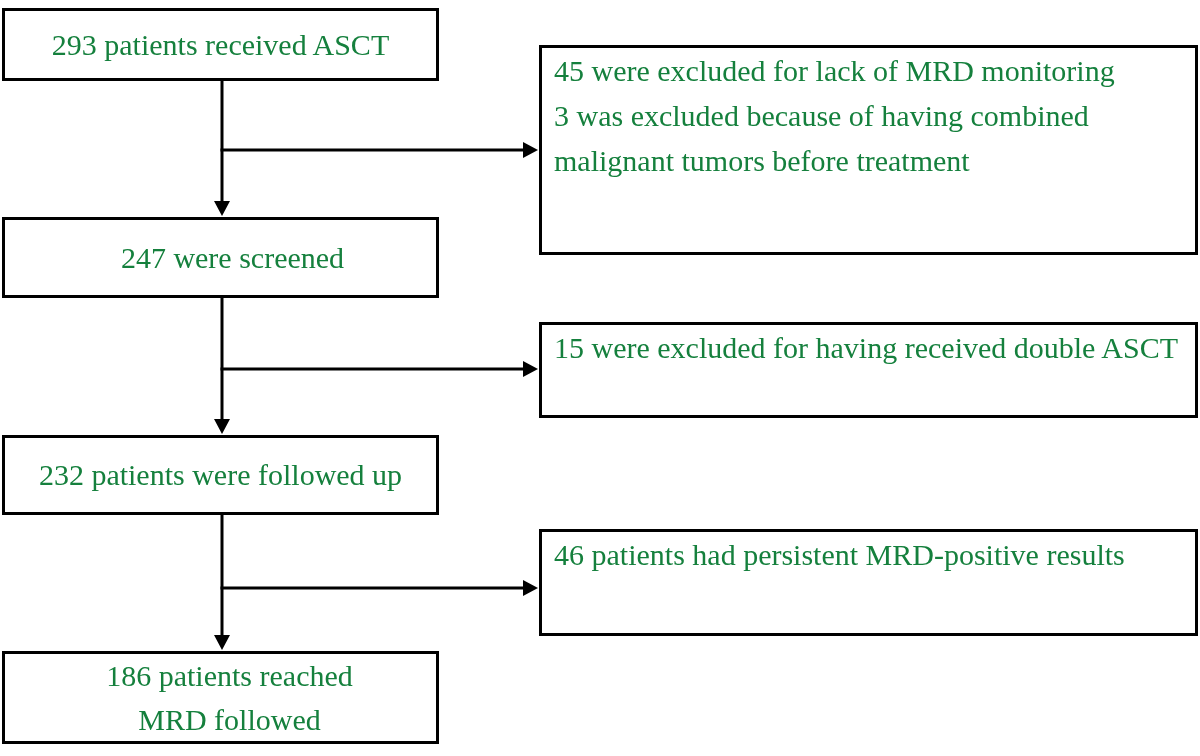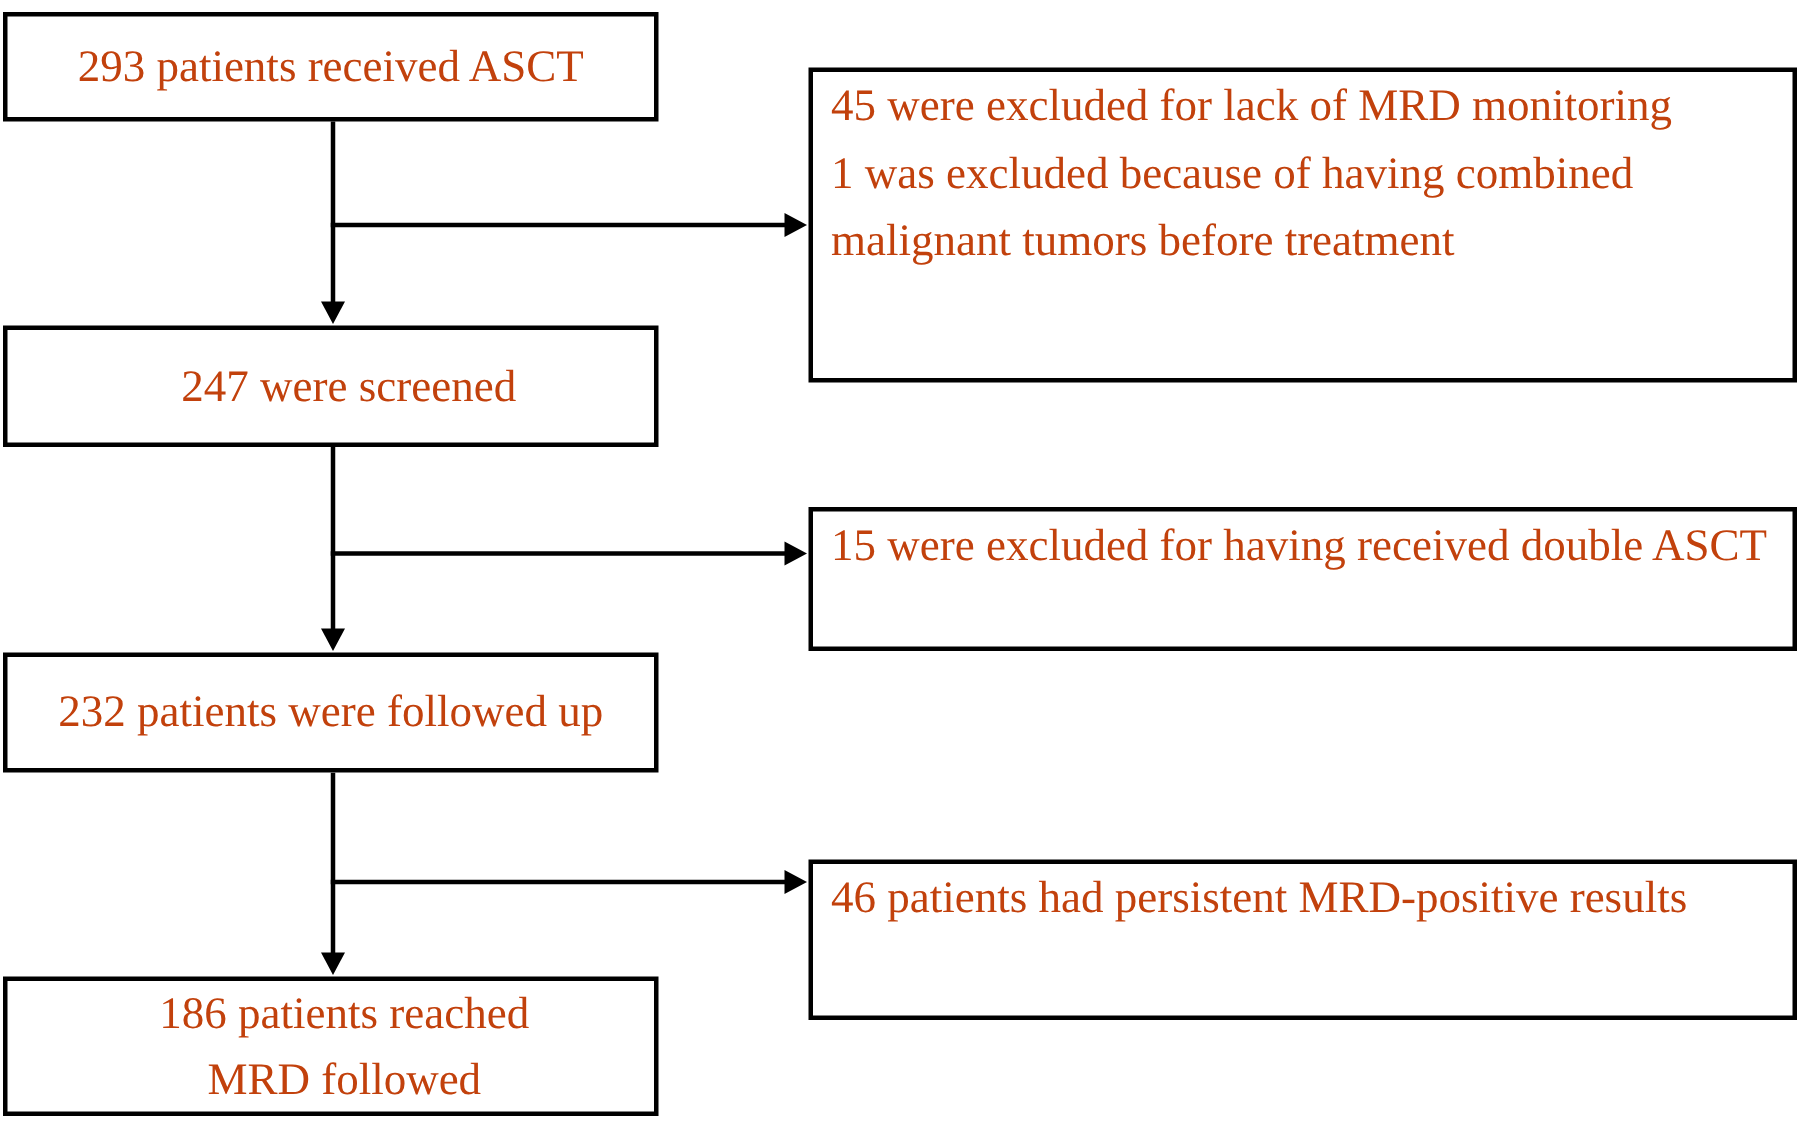--- a/index.html
+++ b/index.html
@@ -6,21 +6,21 @@
     margin: 0;
     padding: 0;
     background: #ffffff;
   }
   .figure {
     position: relative;
     width: 1200px;
     height: 756px;
     background: #ffffff;
     font-family: "Liberation Serif", "DejaVu Serif", serif;
-    color: #c2410c;
+    color: #15803d;
     overflow: hidden;
   }
   .node {
     position: absolute;
     border: 3px solid #000000;
     background: #ffffff;
     box-sizing: border-box;
     font-size: 30px;
     line-height: 45px;
   }
@@ -39,22 +39,22 @@
   }
   .node.leftalign p {
     margin: 0;
   }
   .box-received   { left: 2px;   top: 8px;   width: 437px; height: 73px;  }
   .box-screened   { left: 2px;   top: 217px; width: 437px; height: 81px; padding-left: 24px;  }
   .box-followed   { left: 2px;   top: 435px; width: 437px; height: 80px;  }
   .box-mrdneg     { left: 2px;   top: 651px; width: 437px; height: 93px; padding-left: 18px;  }
   .box-excl1      { left: 539px; top: 45px;  width: 659px; height: 210px; padding-top: 34px; }
   .box-excl1 .para2 { margin-top: 17px; }
-  .box-excl2      { left: 539px; top: 338px; width: 659px; height: 96px;  padding-top: 10px; }
-  .box-excl3      { left: 539px; top: 529px; width: 659px; height: 107px; padding-top: 16px; margin-top: 44px; }
+  .box-excl2      { left: 539px; top: 322px; width: 659px; height: 96px;  padding-top: 10px; }
+  .box-excl3      { left: 539px; top: 529px; width: 659px; height: 107px; padding-top: 16px; }
   svg.connectors {
     position: absolute;
     left: 0;
     top: 0;
     width: 1200px;
     height: 756px;
     pointer-events: none;
   }
   svg.connectors line {
     stroke: #000000;
@@ -87,21 +87,21 @@
     <line x1="220.5" y1="588" x2="524" y2="588"></line>
     <polygon points="538,588 523,580 523,596"></polygon>
   </svg>
 
   <div class="node center box-received">
     <span>293 patients received ASCT</span>
   </div>
 
   <div class="node leftalign box-excl1">
     <p class="para1">45 were excluded for lack of MRD monitoring</p>
-    <p class="para2">1 was excluded because of having combined malignant tumors before treatment</p>
+    <p class="para2">3 was excluded because of having combined malignant tumors before treatment</p>
   </div>
 
   <div class="node center box-screened">
     <span>247 were screened</span>
   </div>
 
   <div class="node leftalign box-excl2">
     <p>15 were excluded for having received double ASCT</p>
   </div>
 

